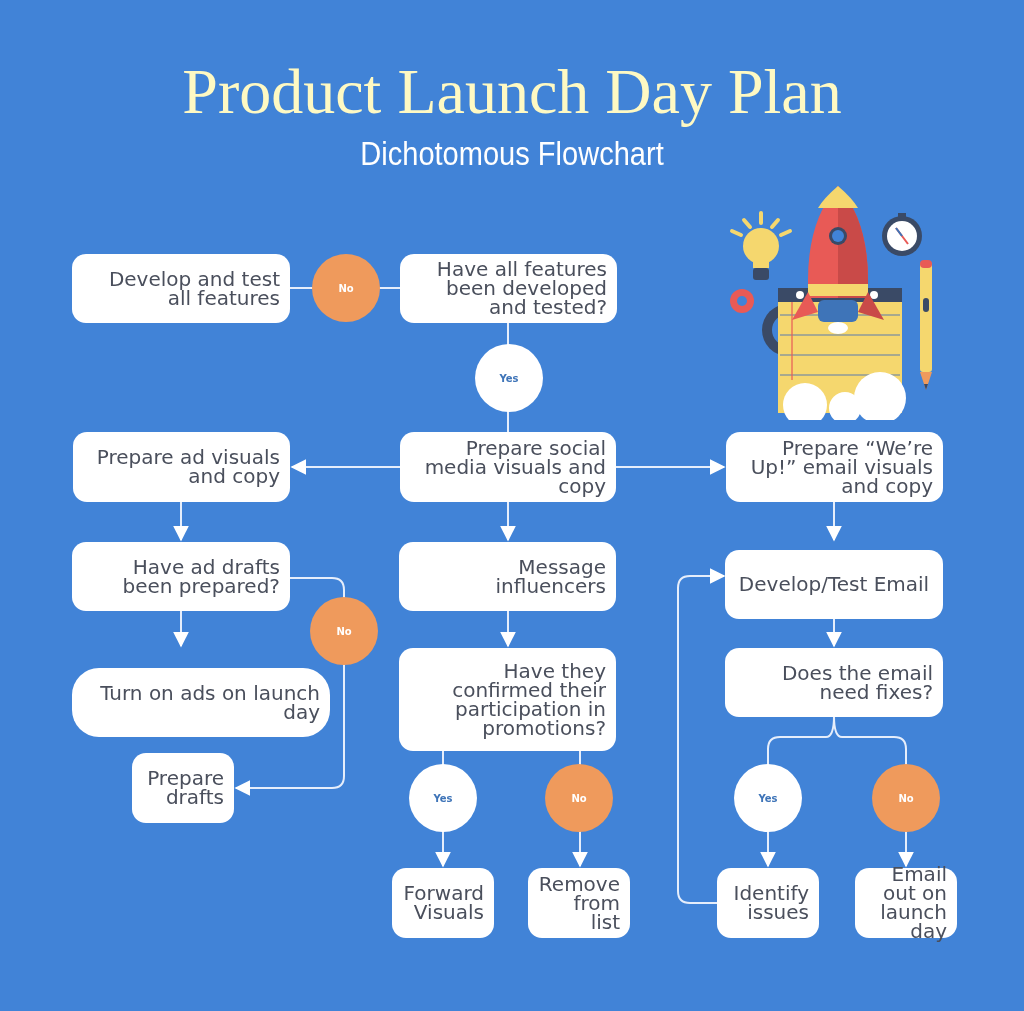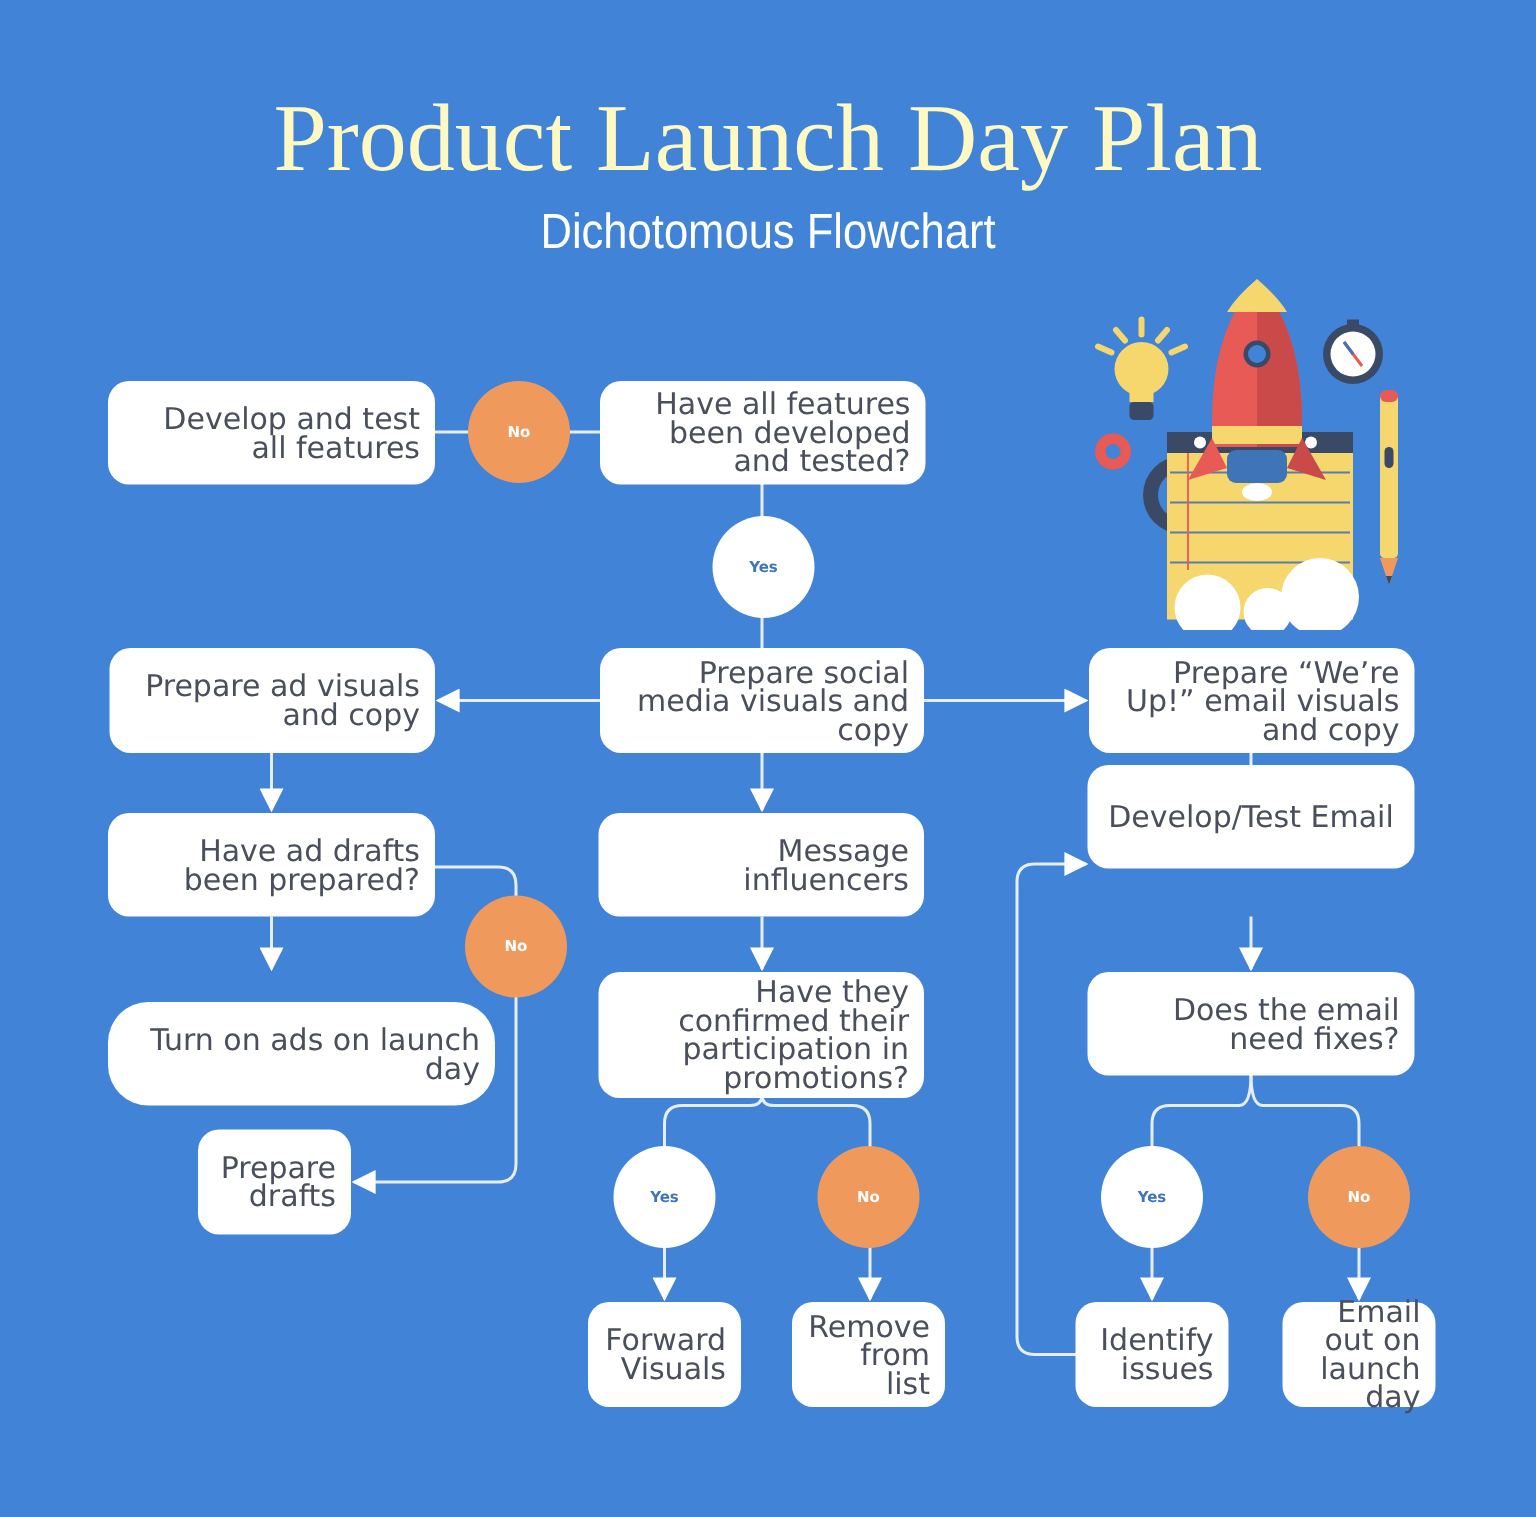--- a/index.html
+++ b/index.html
@@ -101,28 +101,28 @@
 
 <div class="box" style="left:72px;top:542px;width:218px;height:69px;">
     <span>Have ad drafts been prepared?</span>
   </div>
 <div class="circle no" style="left:310px;top:597px;width:68px;height:68px;">
     <span>No</span>
   </div>
 <div class="box" style="left:399px;top:542px;width:217px;height:69px;">
     <span>Message influencers</span>
   </div>
-<div class="box" style="left:725px;top:510px;width:218px;height:69px;">
+<div class="box" style="left:725px;top:550px;width:218px;height:69px;">
     <span>Develop/Test Email</span>
   </div>
 
 <div class="box" style="left:72px;top:668px;width:258px;height:69px;border-radius:27px;">
     <span>Turn on ads on launch day</span>
   </div>
-<div class="box" style="left:399px;top:648px;width:217px;height:84px;">
+<div class="box" style="left:399px;top:648px;width:217px;height:103px;">
     <span>Have they confirmed their participation in promotions?</span>
   </div>
 <div class="box" style="left:725px;top:648px;width:218px;height:69px;">
     <span>Does the email need fixes?</span>
   </div>
 
 <div class="box" style="left:132px;top:753px;width:102px;height:70px;">
     <span>Prepare drafts</span>
   </div>
 

